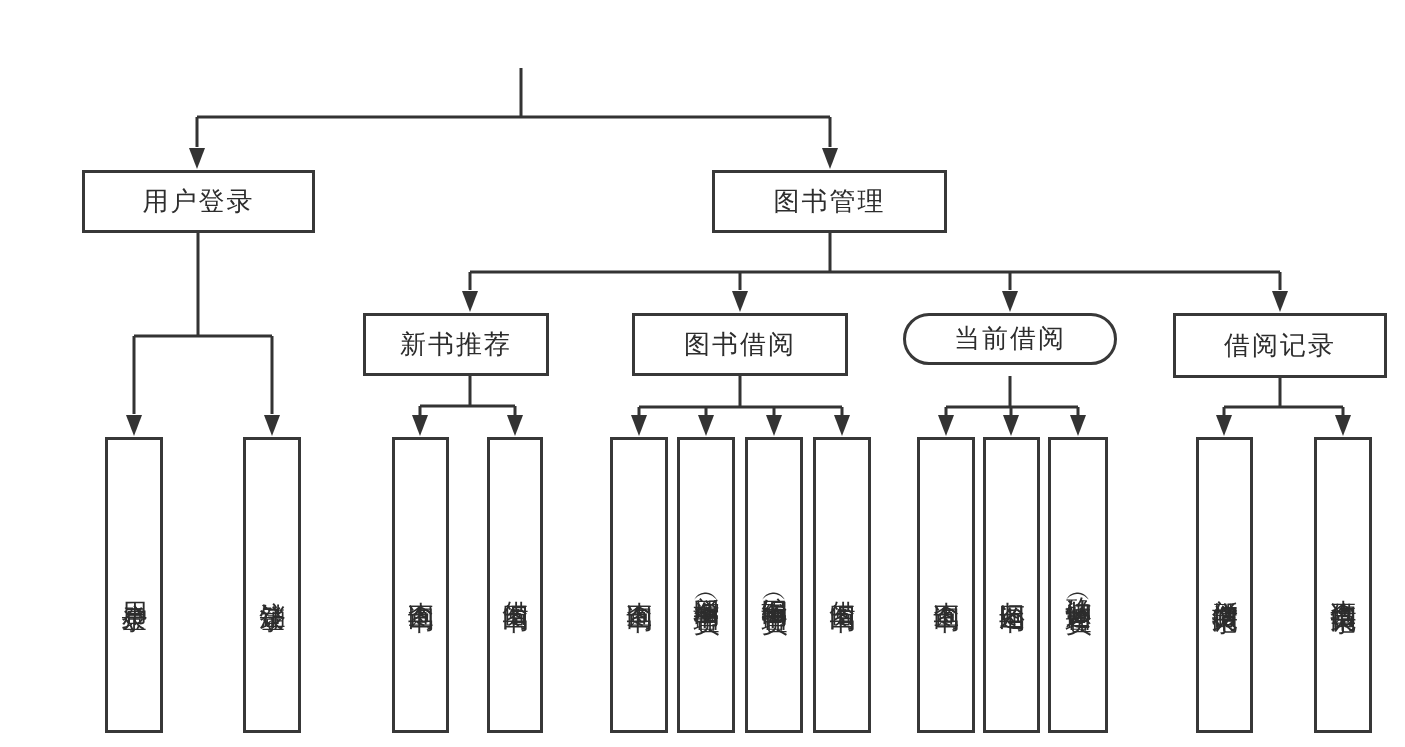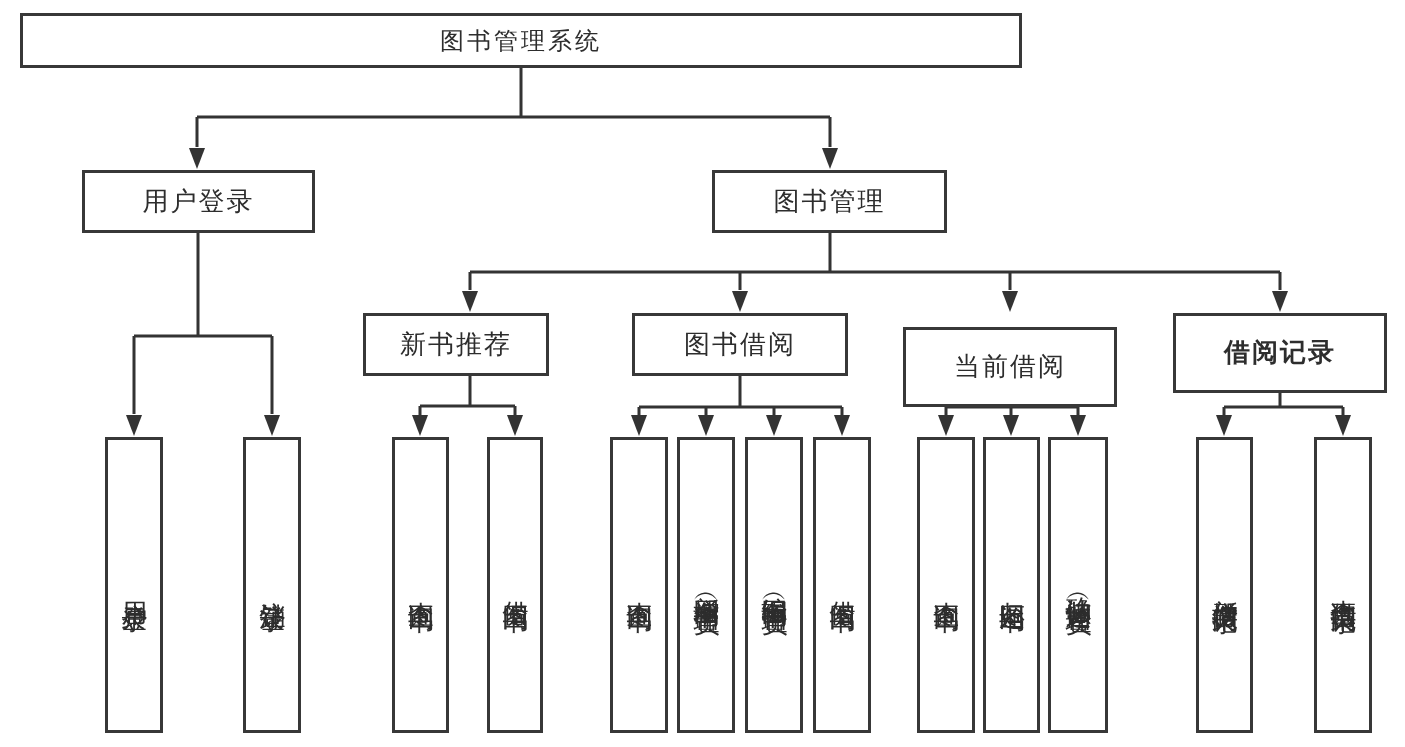--- a/index.html
+++ b/index.html
@@ -83,41 +83,38 @@
       <polygon points="766,415 782,415 774,436"></polygon>
       <polygon points="834,415 850,415 842,436"></polygon>
       <polygon points="938,415 954,415 946,436"></polygon>
       <polygon points="1003,415 1019,415 1011,436"></polygon>
       <polygon points="1070,415 1086,415 1078,436"></polygon>
       <polygon points="1216,415 1232,415 1224,436"></polygon>
       <polygon points="1335,415 1351,415 1343,436"></polygon>
     </g>
   </svg>
 
-  <div class="node top-box" style="left:20px;top:13px;width:1002px;height:55px;">
-    <span class="lbl">图书管理系统</span>
-  </div>
 
   <div class="node" style="left:82px;top:170px;width:233px;height:63px;">
     <span class="lbl">用户登录</span>
   </div>
   <div class="node" style="left:712px;top:170px;width:235px;height:63px;text-align:center;">
     <span class="lbl">图书管理</span>
   </div>
 
   <div class="node" style="left:363px;top:313px;width:186px;height:63px;">
     <span class="lbl">新书推荐</span>
   </div>
   <div class="node" style="left:632px;top:313px;width:216px;height:63px;">
     <span class="lbl">图书借阅</span>
   </div>
-  <div class="node" style="left:903px;top:327px;width:214px;height:80px;">
+  <div class="node" style="left:903px;top:313px;width:214px;height:52px;border-radius:30px;">
     <span class="lbl">当前借阅</span>
   </div>
-  <div class="node" style="left:1173px;top:313px;width:214px;height:80px;font-weight:bold;">
+  <div class="node" style="left:1173px;top:313px;width:214px;height:65px;">
     <span class="lbl">借阅记录</span>
   </div>
 
   <div class="node leaf" style="left:105px;top:437px;width:58px;height:296px;">
     <span class="lbl">用户登录</span>
   </div>
   <div class="node leaf" style="left:243px;top:437px;width:58px;height:296px;">
     <span class="lbl">注销登录</span>
   </div>
   <div class="node leaf" style="left:392px;top:437px;width:57px;height:296px;">

